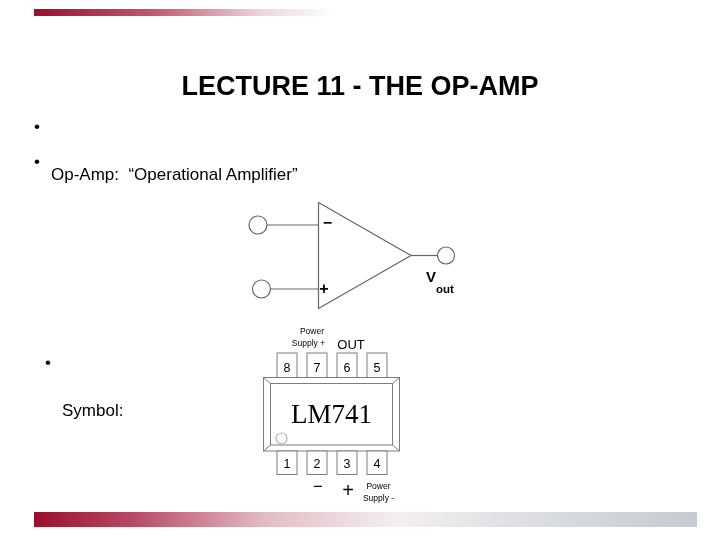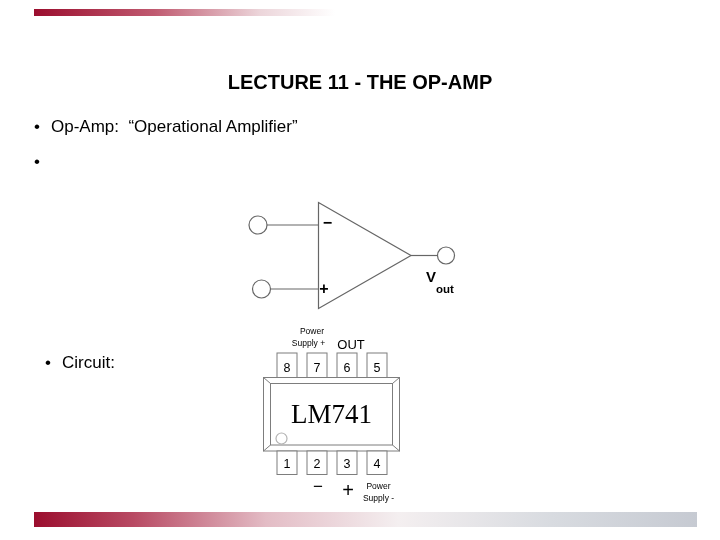--- a/index.html
+++ b/index.html
@@ -10,25 +10,25 @@
   .stripe-top {
     position:absolute; left:34px; top:9px; width:301px; height:7px;
     background:linear-gradient(90deg,#9b0e2e 0%,#c05a70 40%,#ecd5da 75%,#ffffff 100%);
   }
   .stripe-bottom {
     position:absolute; left:34px; top:512px; width:663px; height:15px;
     background:linear-gradient(90deg,#9b0e2e 0%,#b84a63 15%,#e3bcc5 35%,#f4eff0 55%,#d8dbe0 78%,#c6cad2 100%);
   }
   .title {
     position:absolute; left:0; top:71px; width:720px; text-align:center;
-    font-size:20px; font-weight:bold; letter-spacing:0px;
+    font-size:27px; font-weight:bold; letter-spacing:0px;
   }
   .bullet-row { position:absolute; display:flex; align-items:flex-start; font-size:17px; line-height:20px; }
   .bullet-row .dot { width:17px; flex:0 0 17px; }
-  .bullet-row .btext { white-space:pre; }
+  .bullet-row .btext { white-space:pre;margin-top:48px; }
   .row1 { left:34px; top:117px; }
   .row2 { left:34px; top:152px; }
   .row3 { left:45px; top:353px; }
   svg text { font-family:"Liberation Sans", sans-serif; fill:#000; }
   svg .serif { font-family:"Liberation Serif","DejaVu Serif",serif; }
   .opamp { position:absolute; left:240px; top:185px; }
   .chip  { position:absolute; left:255px; top:322px; }
 </style>
 </head>
 <body>
@@ -44,21 +44,21 @@
     <span class="dot">•</span>
     <span class="btext">Op-Amp:  “Operational Amplifier”</span>
   </div>
 
   <div class="bullet-row row2">
     <span class="dot">•</span>
   </div>
 
   <div class="bullet-row row3">
     <span class="dot">•</span>
-    <span class="btext">Circuit:</span>
+    <span class="btext">Symbol:</span>
   </div>
 
   <svg class="opamp" width="230" height="135" viewBox="240 185 230 135">
     <g stroke="#666666" stroke-width="1.2" fill="none">
       <line x1="267" y1="225" x2="318" y2="225"></line>
       <line x1="270.5" y1="289" x2="318" y2="289"></line>
       <circle cx="258" cy="225" r="9" fill="#ffffff"></circle>
       <circle cx="261.5" cy="289" r="9" fill="#ffffff"></circle>
       <path d="M318.5,202.5 L318.5,308.5 L411,255.5 Z"></path>
       <line x1="411" y1="255.5" x2="437.5" y2="255.5"></line>

